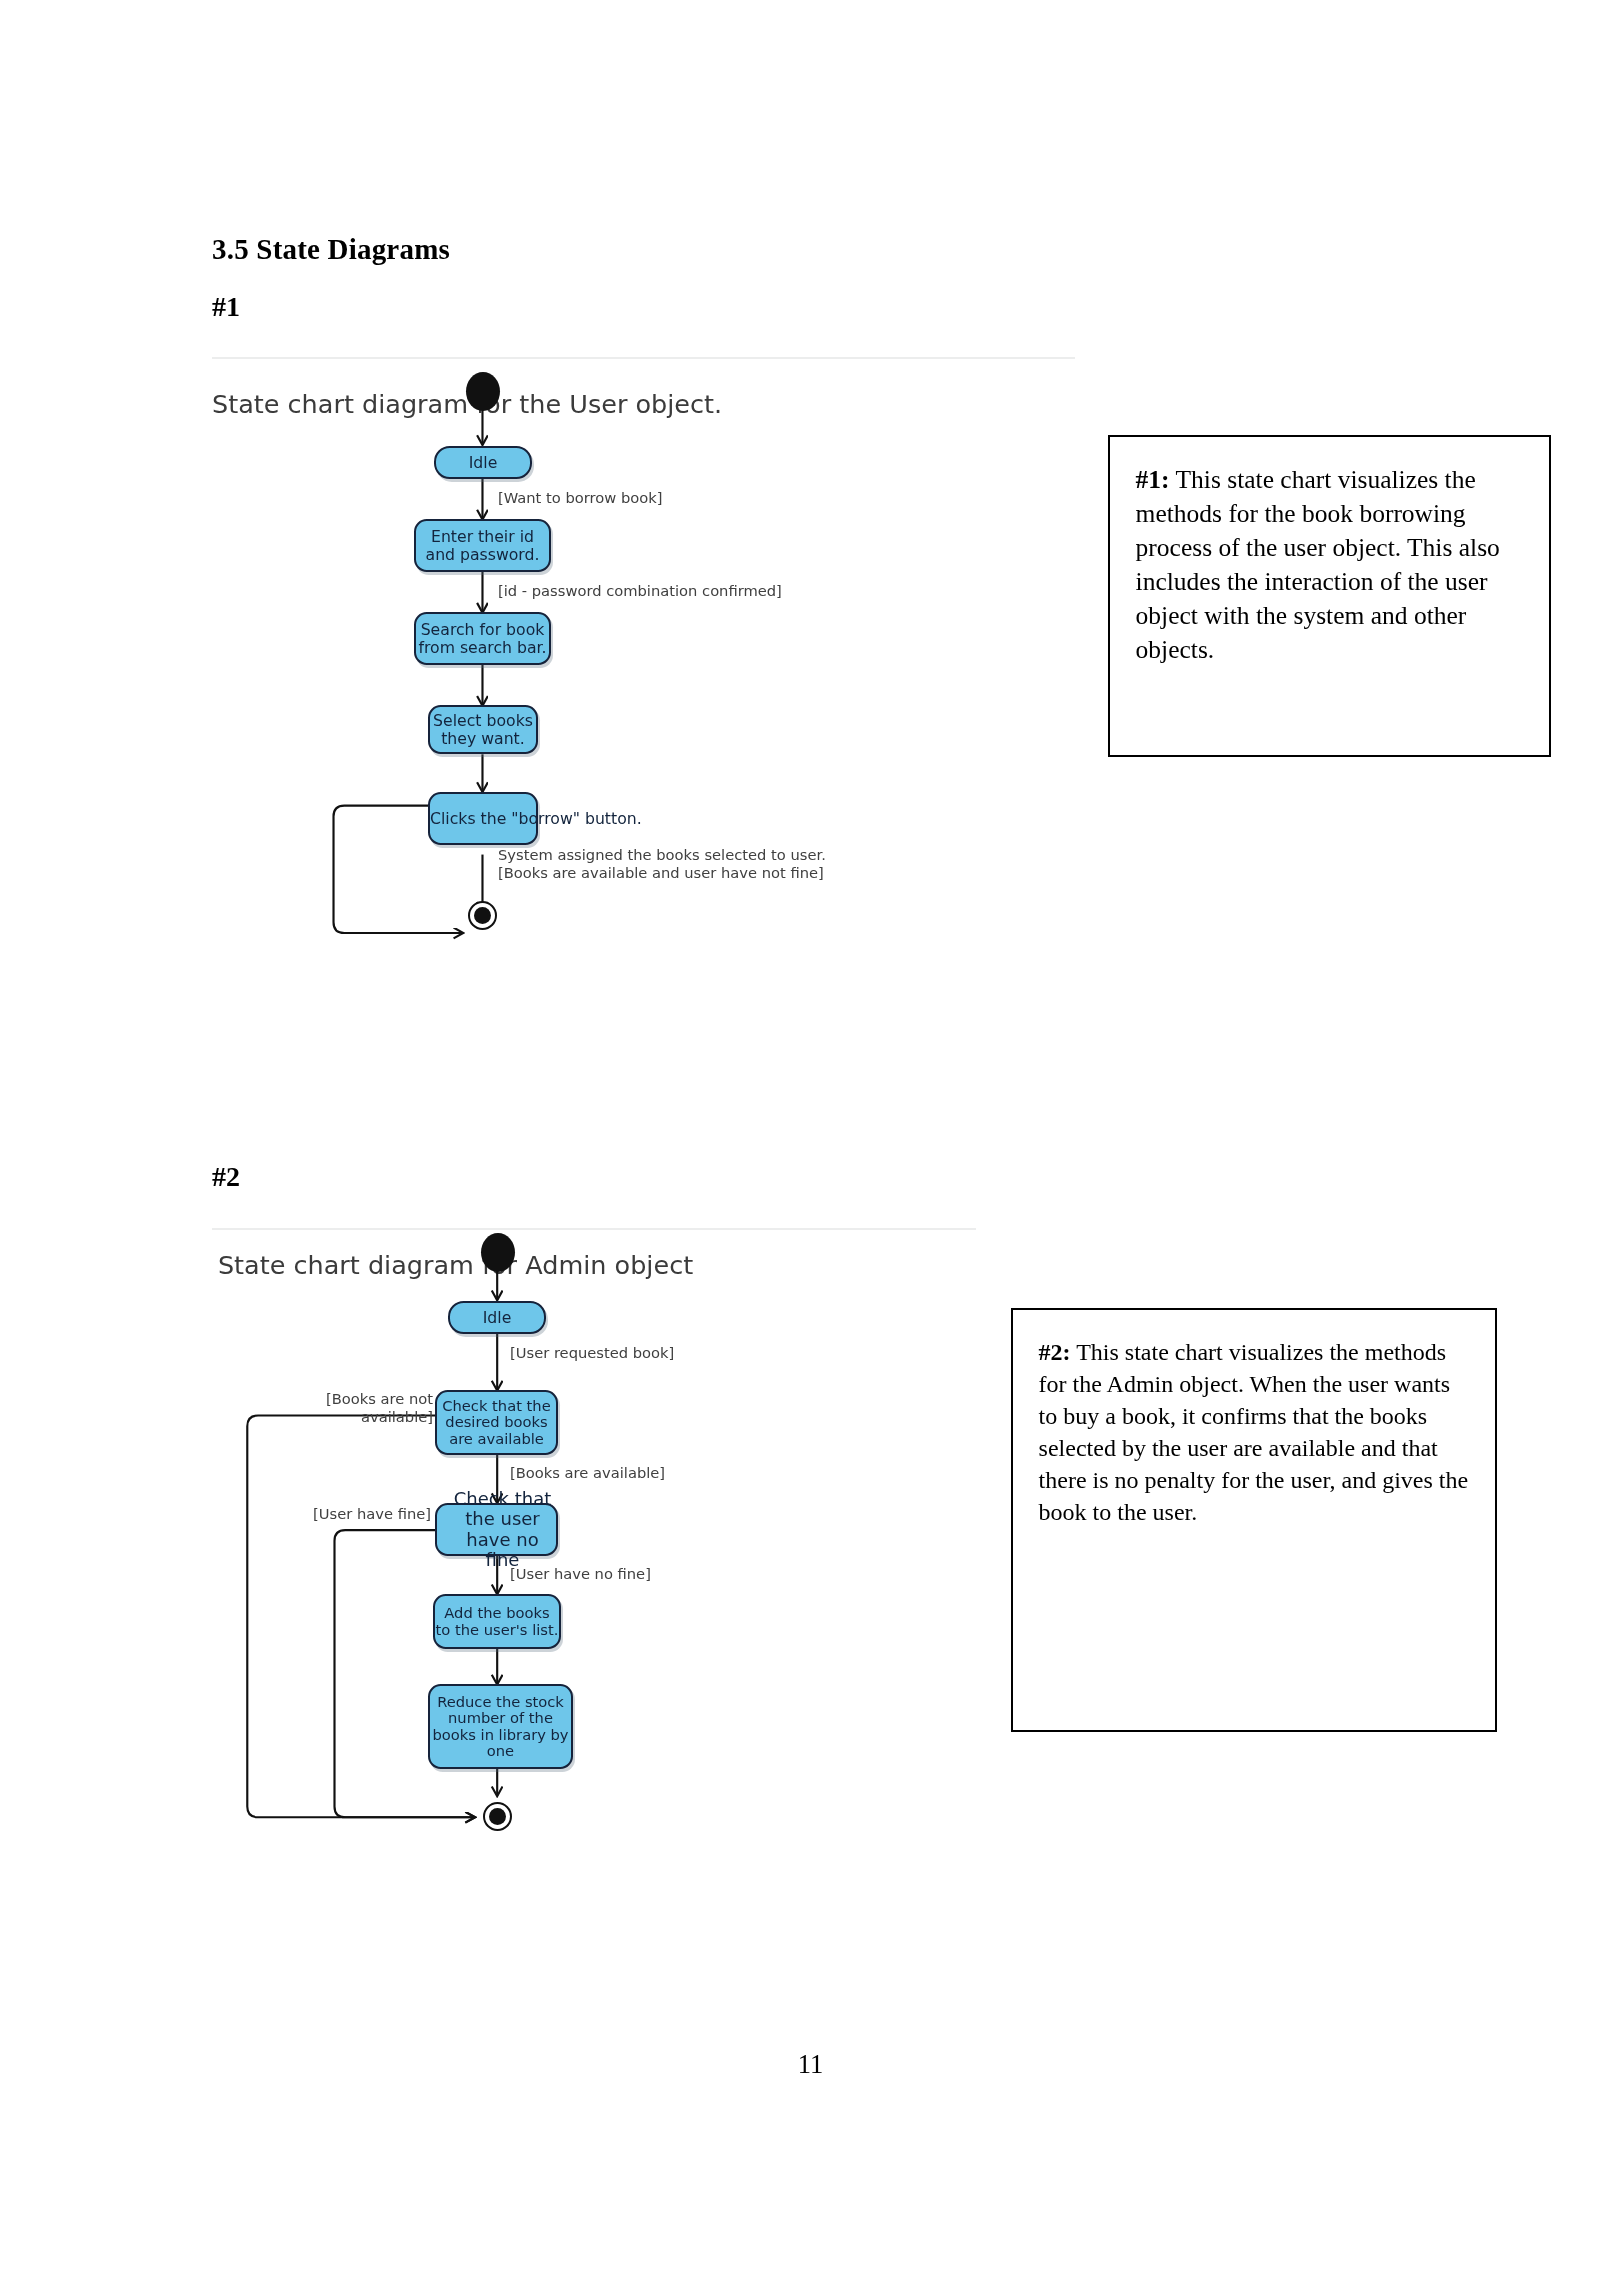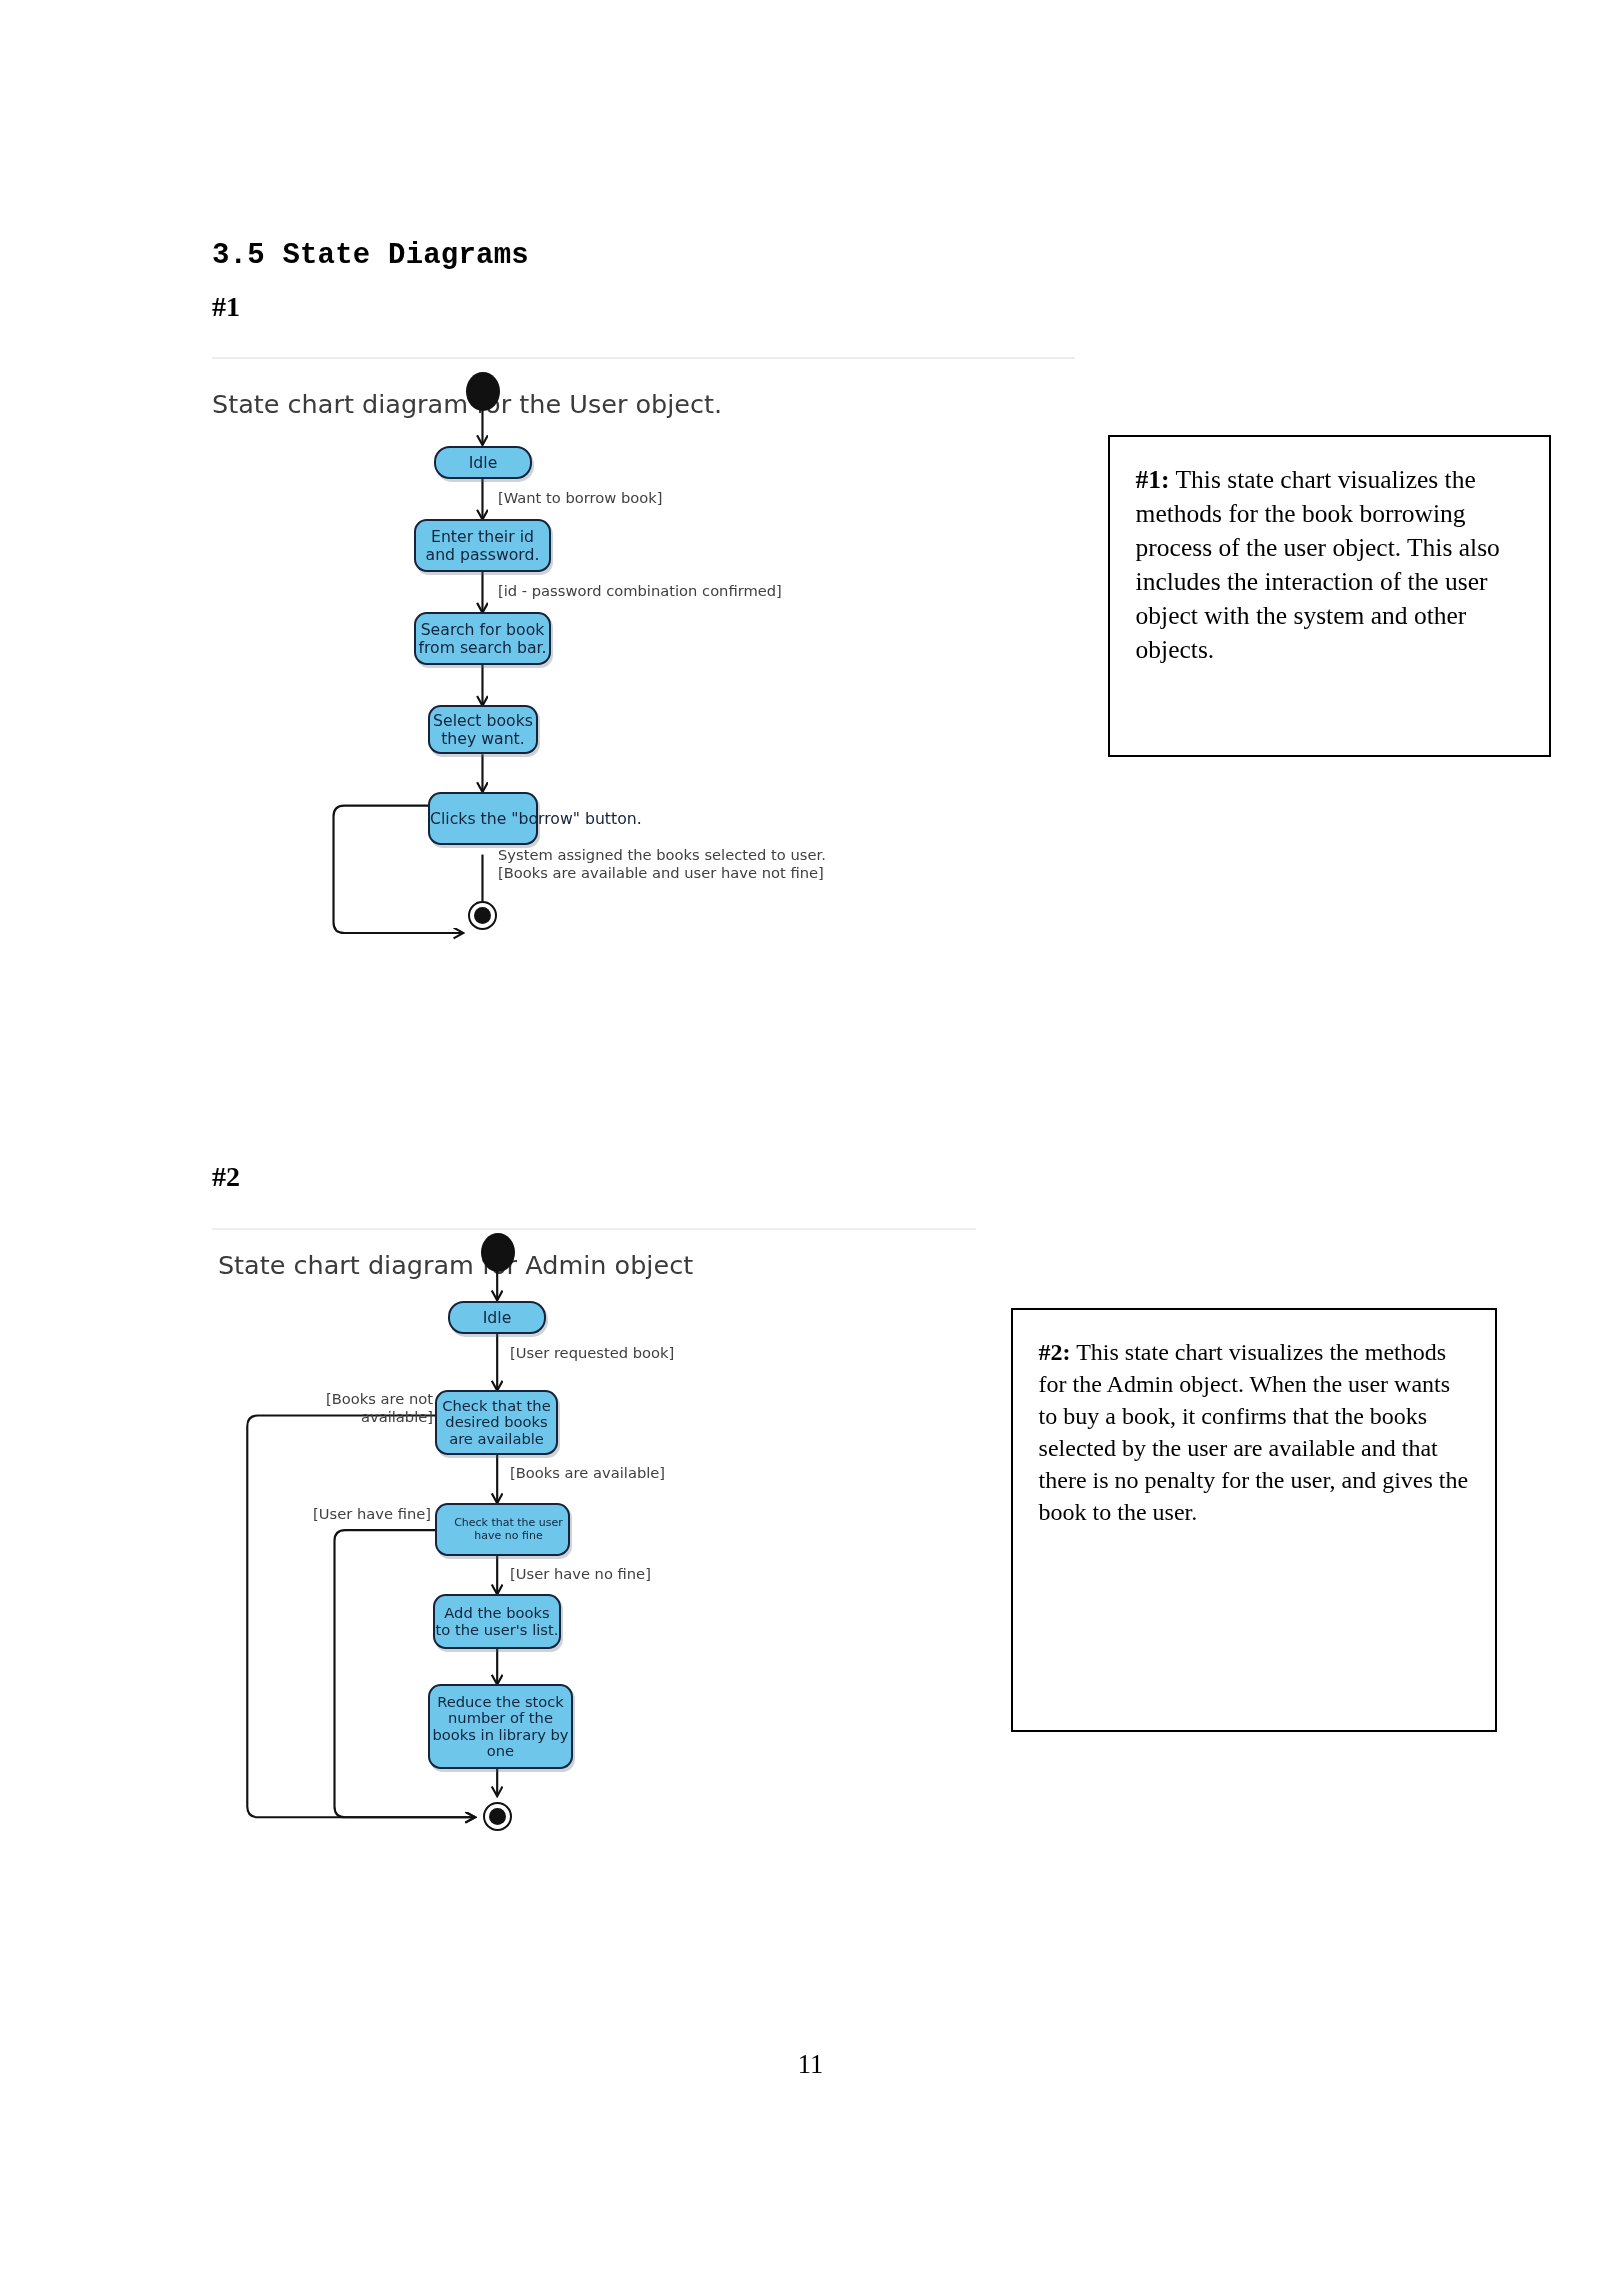--- a/index.html
+++ b/index.html
@@ -4,22 +4,22 @@
 <style>
   html,body{margin:0;padding:0;background:#ffffff;}
   body{
     width:1621px;height:2293px;position:relative;overflow:hidden;
     font-family:"Liberation Serif", serif;
   }
   .page{position:absolute;left:0;top:0;width:1621px;height:2293px;background:#fff;}
 
   
   .h-section{
-    position:absolute;left:212px;top:239px;
-    font-family:Liberation Mono, monospace;
+    position:absolute;left:212px;top:233px;
+    font-family:Liberation Serif, serif;
     font-size:29px;font-weight:bold;color:#000;letter-spacing:0.2px;
   }
   .h-num1{
     position:absolute;left:212px;top:291px;
     font-family:"Liberation Serif", serif;
     font-size:28px;font-weight:bold;color:#000;
   }
   .h-num2{
     position:absolute;left:212px;top:1161px;
     font-family:"Liberation Serif", serif;
@@ -221,21 +221,21 @@
     <div class="init-node" style="left:269px;top:0px;width:34px;height:39px;"></div>
 
     <div class="state" style="left:236px;top:68px;width:98px;height:33px;border-radius:15.7px;font-size:15.7px;">
       <span>Idle</span>
     </div>
 
     <div class="state" style="left:223px;top:157px;width:123px;height:65px;font-size:14.7px;">
       <span>Check that the desired books are available</span>
     </div>
 
-    <div class="state" style="left:223px;top:270px;width:135px;height:53px;font-size:11px;padding-left:12px;">
+    <div class="state" style="left:223px;top:270px;width:123px;height:53px;font-size:18px;padding-left:12px;">
       <span>Check that the user have no fine</span>
     </div>
 
     <div class="state" style="left:221px;top:361px;width:128px;height:55px;font-size:14.7px;">
       <span>Add the books to the user's list.</span>
     </div>
 
     <div class="state" style="left:216px;top:451px;width:145px;height:85px;font-size:14.7px;">
       <span>Reduce the stock number of the books in library by one</span>
     </div>

